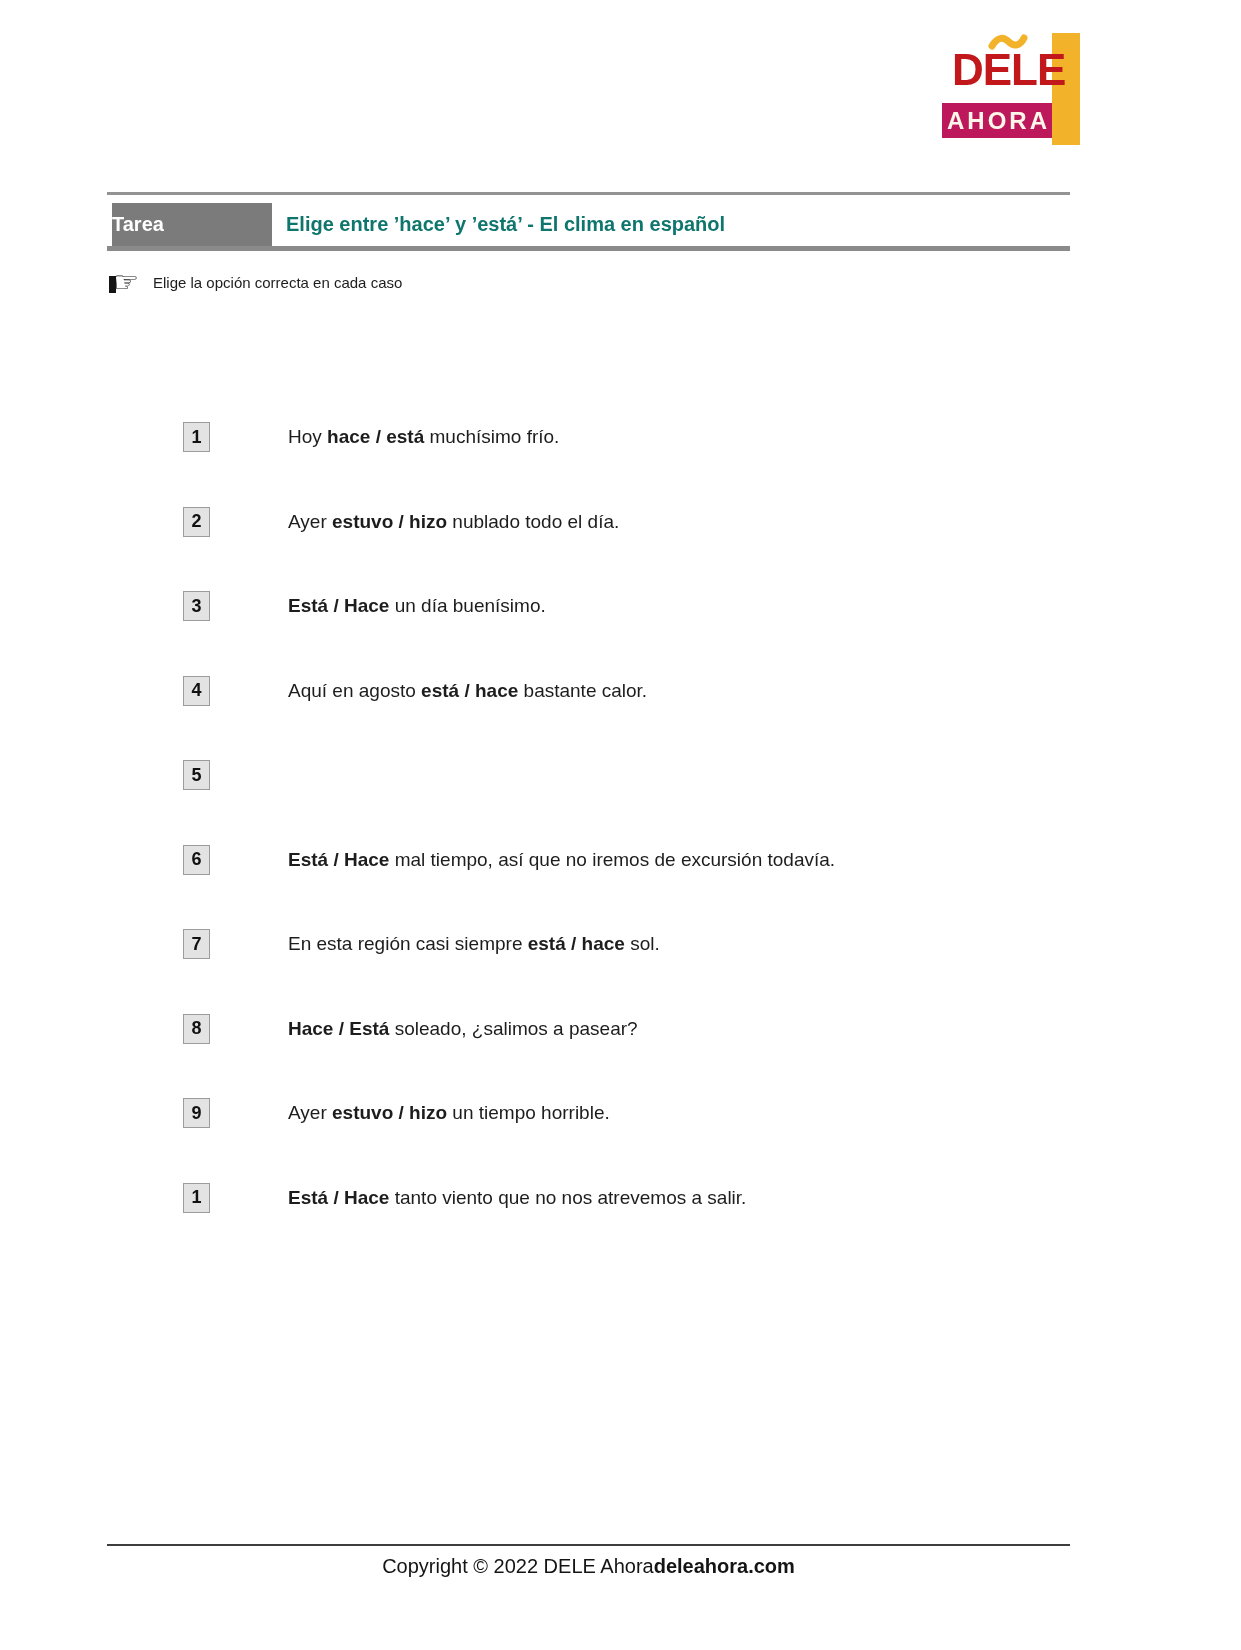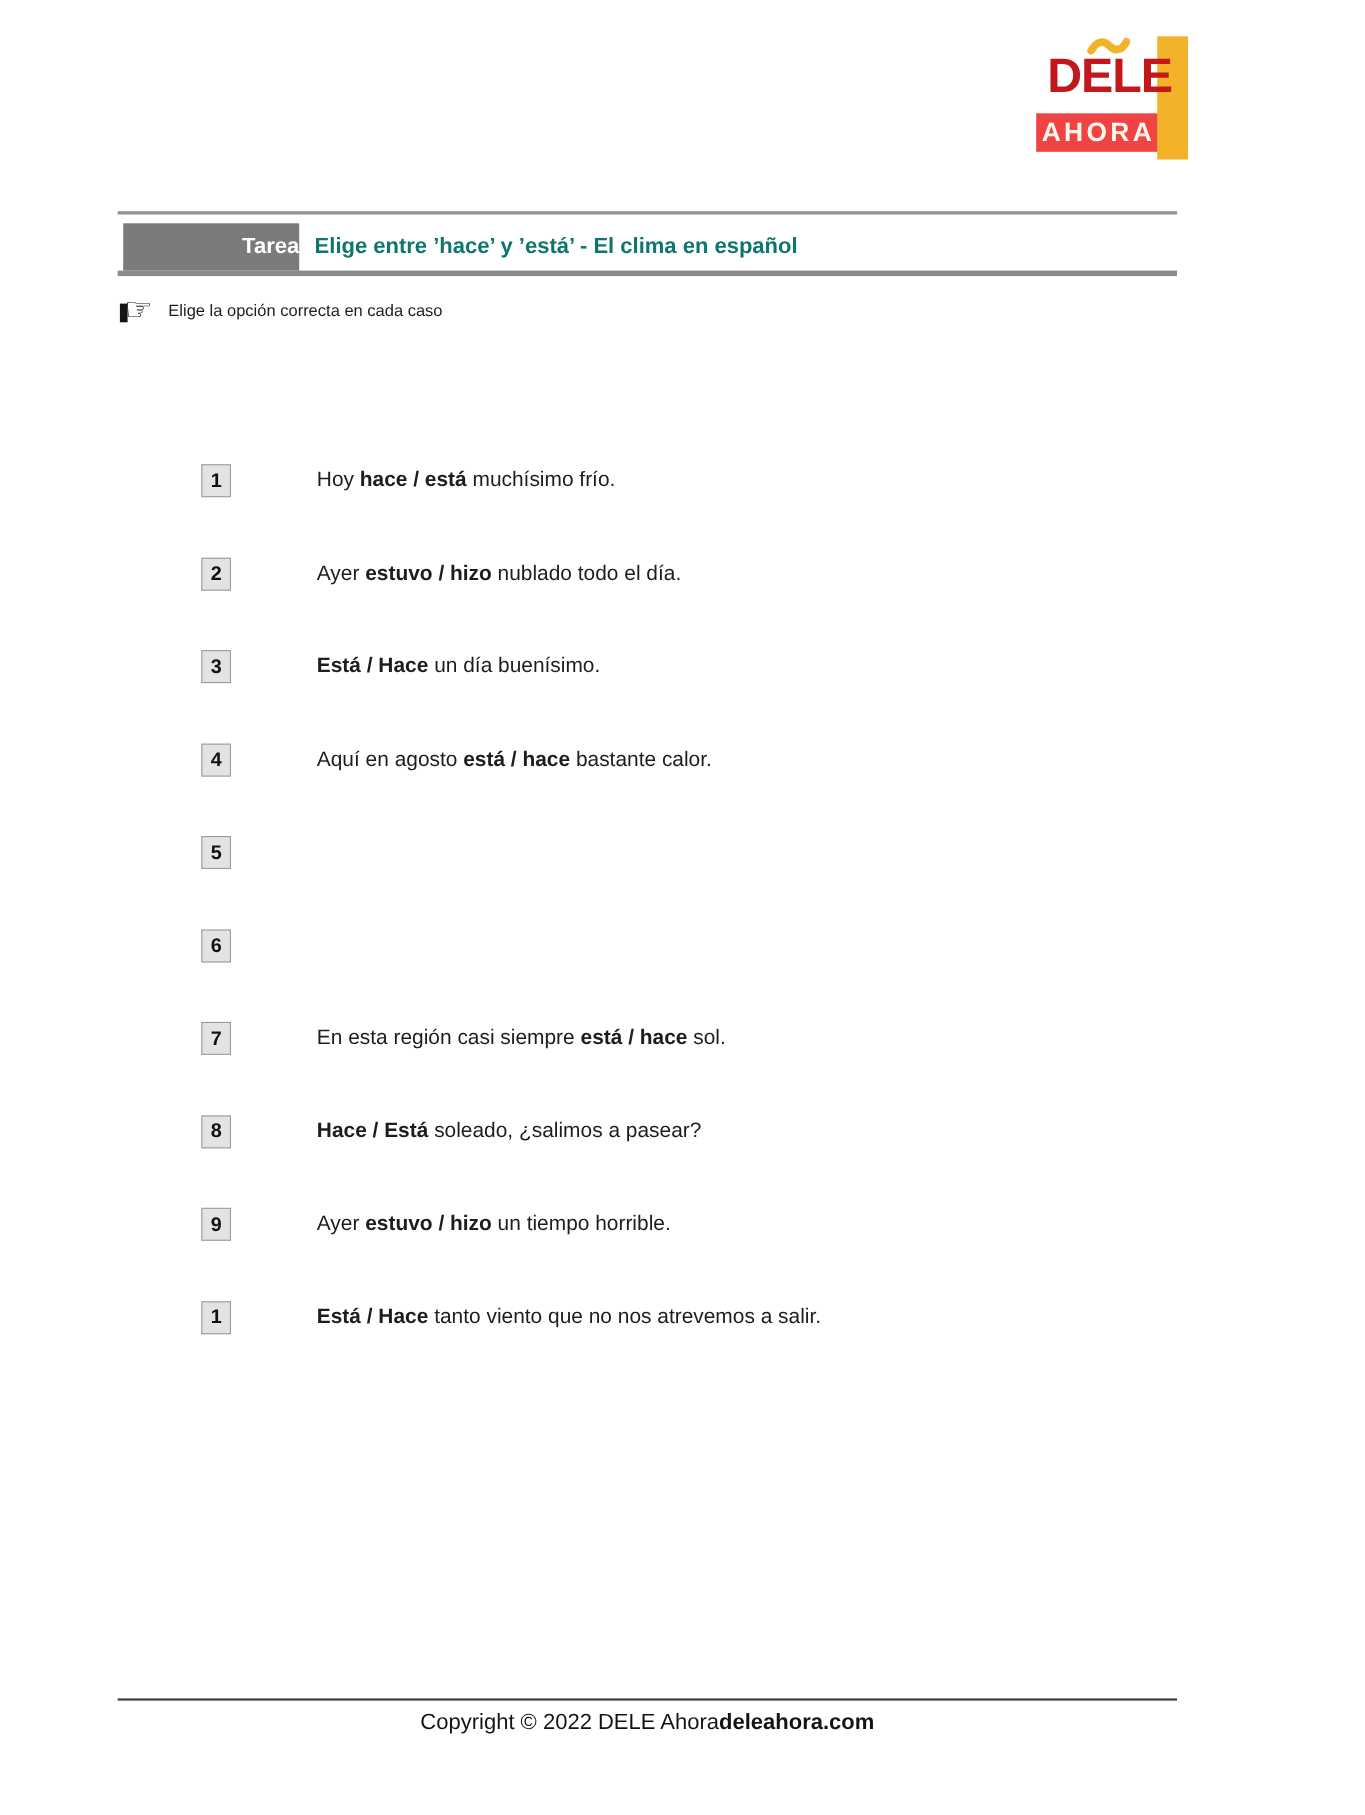--- a/index.html
+++ b/index.html
@@ -8,28 +8,28 @@
     font-family:"Liberation Sans","DejaVu Sans",sans-serif;
     color:#1d1d1d;
   }
 
   
   .logo{position:absolute;left:942px;top:33px;width:145px;height:112px;}
   .logo .bar{position:absolute;left:110px;top:0;width:28px;height:112px;background:#f2b229;z-index:2;}
   .logo .word{position:absolute;left:10px;top:6px;font-size:44px;line-height:62px;font-weight:800;
               letter-spacing:-1px;color:#c2181c;z-index:3;}
   .logo .tilde{position:absolute;left:46px;top:0px;z-index:3;}
-  .logo .plate{position:absolute;left:0;top:70px;width:117px;height:35px;background:#ef4444;z-index:1;
+  .logo .plate{position:absolute;left:0;top:70px;width:117px;height:35px;background:#be185d;z-index:1;
                display:flex;align-items:center;justify-content:center;}
   .logo .plate span{color:#fdf6e9;font-size:24px;font-weight:700;letter-spacing:3px;padding-right:4px;}
 
   
   .task-header{position:absolute;left:107px;top:192px;width:963px;border-top:3px solid #939393;}
   .task-header .row{display:flex;align-items:stretch;margin-top:8px;}
-  .task-tab{width:160px;height:43px;background:#7b7b7b;display:flex;align-items:center;justify-content:flex-end;
+  .task-tab{width:160px;height:43px;background:#7b7b7b;display:flex;align-items:center;justify-content:flex-start;
             margin-left:5px;}
   .task-tab span{color:#ffffff;font-size:20px;font-weight:700;}
   .task-title{flex:1;display:flex;align-items:center;padding-left:14px;}
   .task-title span{color:#0f766e;font-size:20px;font-weight:700;}
   .task-rule{height:5px;background:#8a8a8a;}
 
   
   .instruction{position:absolute;left:109px;top:268px;display:flex;align-items:center;}
   .hand{font-size:29px;line-height:29px;color:#111;display:inline-flex;align-items:center;}
   .hand .cuff{display:inline-block;width:7px;height:17px;background:#141414;margin-right:-3px;margin-top:3px;}
@@ -120,20 +120,21 @@
   <div class="ex-row">
     <div class="num-slot">
       <div class="num-box">5</div>
     </div>
   </div>
 
   <div class="ex-row">
     <div class="num-slot">
       <div class="num-box">6</div>
     </div>
+    <div class="sentence"><span></span><b>Está / Hace</b><span> mal tiempo, así que no iremos de excursión todavía.</span></div>
   </div>
 
   <div class="ex-row">
     <div class="num-slot">
       <div class="num-box">7</div>
     </div>
     <div class="sentence"><span>En esta región casi siempre </span><b>está / hace</b><span> sol.</span></div>
   </div>
 
   <div class="ex-row">

